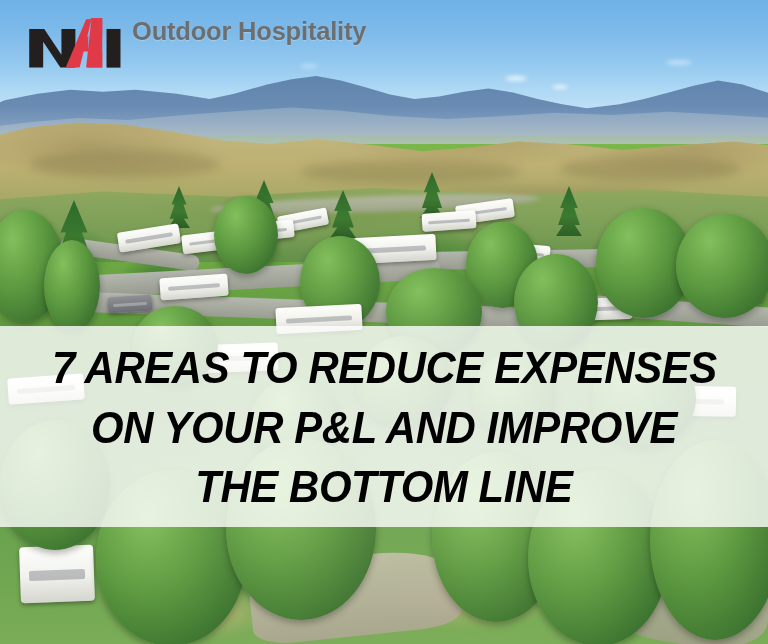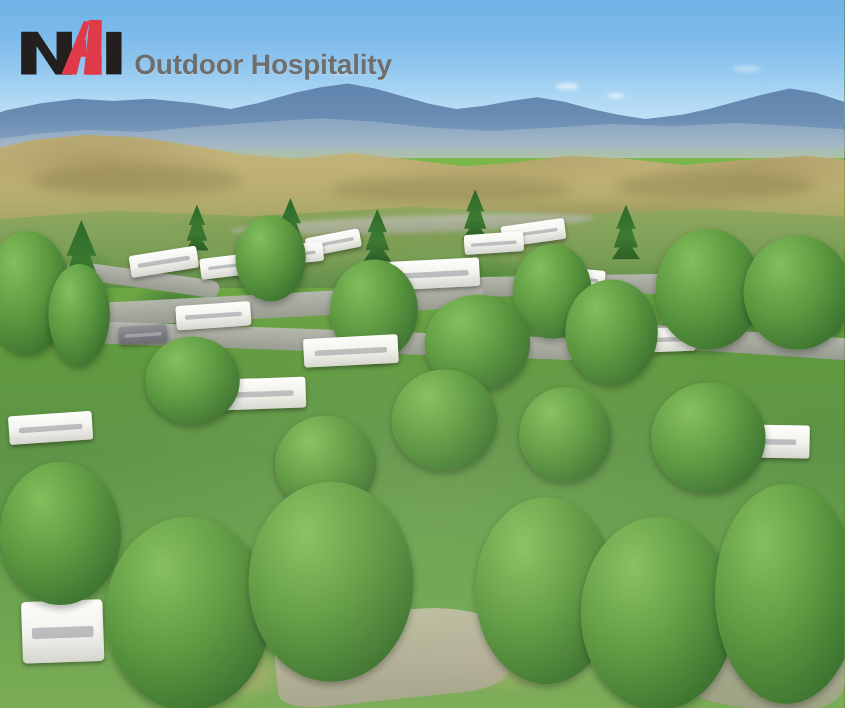--- a/index.html
+++ b/index.html
@@ -248,23 +248,23 @@
   .sun-wash {
     position:absolute; inset:0;
     background:
       radial-gradient(ellipse 520px 300px at 52% 72%, rgba(255,245,200,.10), transparent 72%);
     pointer-events:none;
   }
 
   
   .logo {
     position: absolute;
-    left: 16px; top: 17px;
+    left: 26px; top: 17px;
     display: flex;
-    align-items: flex-end;
+    align-items: flex-start;
     z-index: 30;
   }
   .logo-mark {
     display: block;
     width: 102px; height: 54px;
   }
   .logo-words {
     margin-left: 4px;
     margin-top: 2px;
     line-height: .96;
@@ -410,14 +410,19 @@
       <polygon points="122,2 142,2 142,94 112,94" fill="#e03a48"></polygon>
       <polygon points="122,4 100,94 74,94 112,4" fill="#e03a48"></polygon>
 
       <rect x="150" y="22" width="26" height="72" fill="#231f1e"></rect>
     </svg>
     <div class="logo-words">
       <span class="lw">Outdoor Hospitality</span>
     </div>
   </div>
 
+  <div class="title-band">
+    <div class="title-line">7 AREAS TO REDUCE EXPENSES</div>
+    <div class="title-line">ON YOUR P&amp;L AND IMPROVE</div>
+    <div class="title-line">THE BOTTOM LINE</div>
+  </div>
 
 </div>
 
 </body></html>

